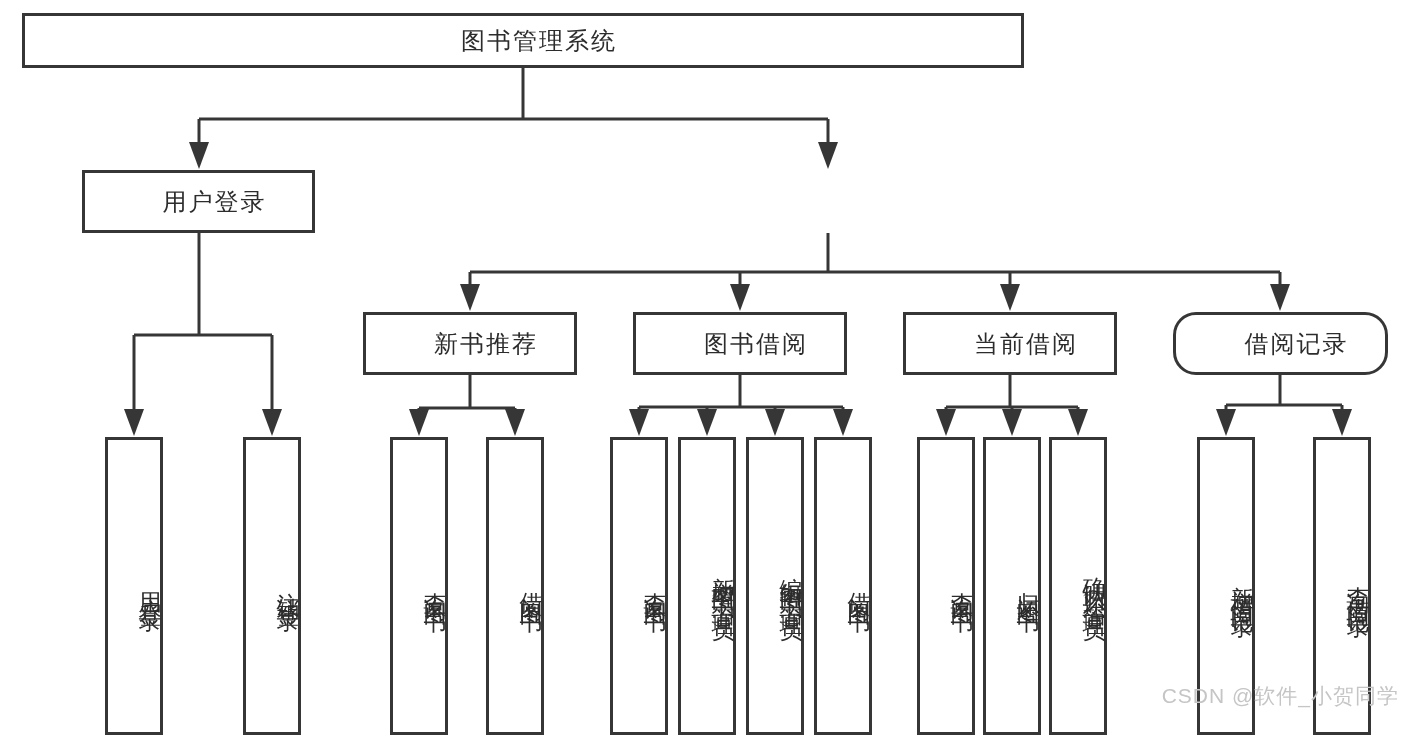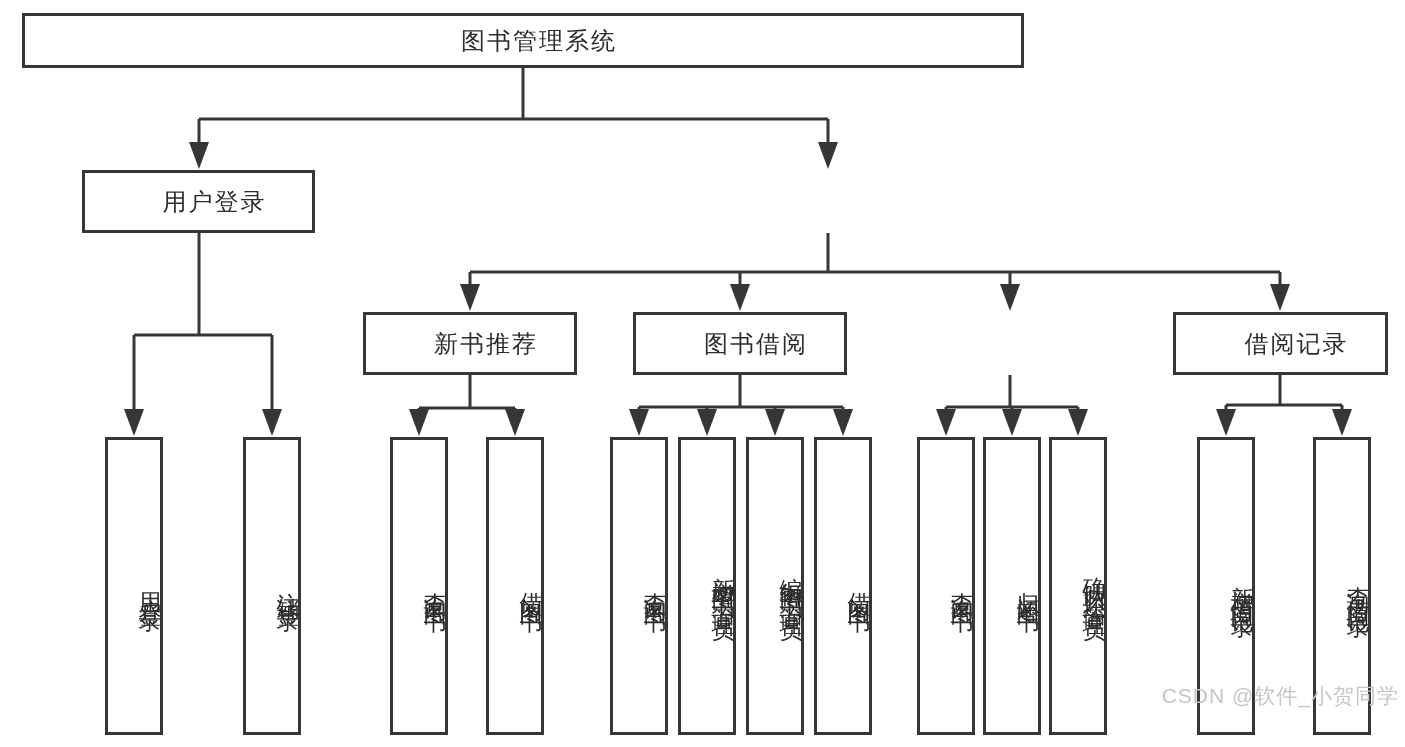--- a/index.html
+++ b/index.html
@@ -134,21 +134,24 @@
   <div class="node lvl1 h-node" style="left:82px;">
     <span>用户登录</span>
   </div>
 
   <div class="node lvl2 h-node" style="left:363px;align-items:center;">
     <span>新书推荐</span>
   </div>
   <div class="node lvl2 h-node" style="left:633px;">
     <span>图书借阅</span>
   </div>
-  <div class="node lvl2 h-node" style="left:1173px;width:215px;">
+  <div class="node lvl2 h-node" style="left:903px;">
+    <span>当前借阅</span>
+  </div>
+  <div class="node lvl2 h-node" style="left:1173px;width:215px;border-radius:23px;">
     <span>借阅记录</span>
   </div>
 
   <div class="node leaf" style="left:105px;">
     <span class="v-label">用户登录</span>
   </div>
   <div class="node leaf" style="left:243px;">
     <span class="v-label">注销登录</span>
   </div>
 

